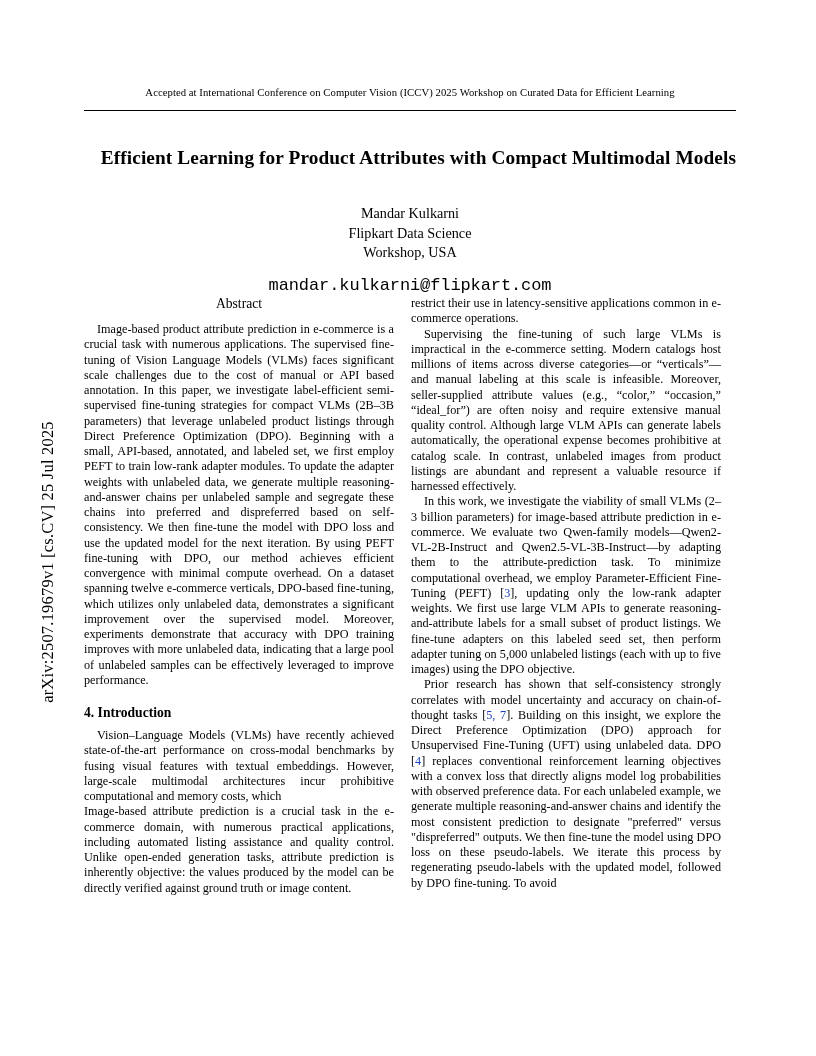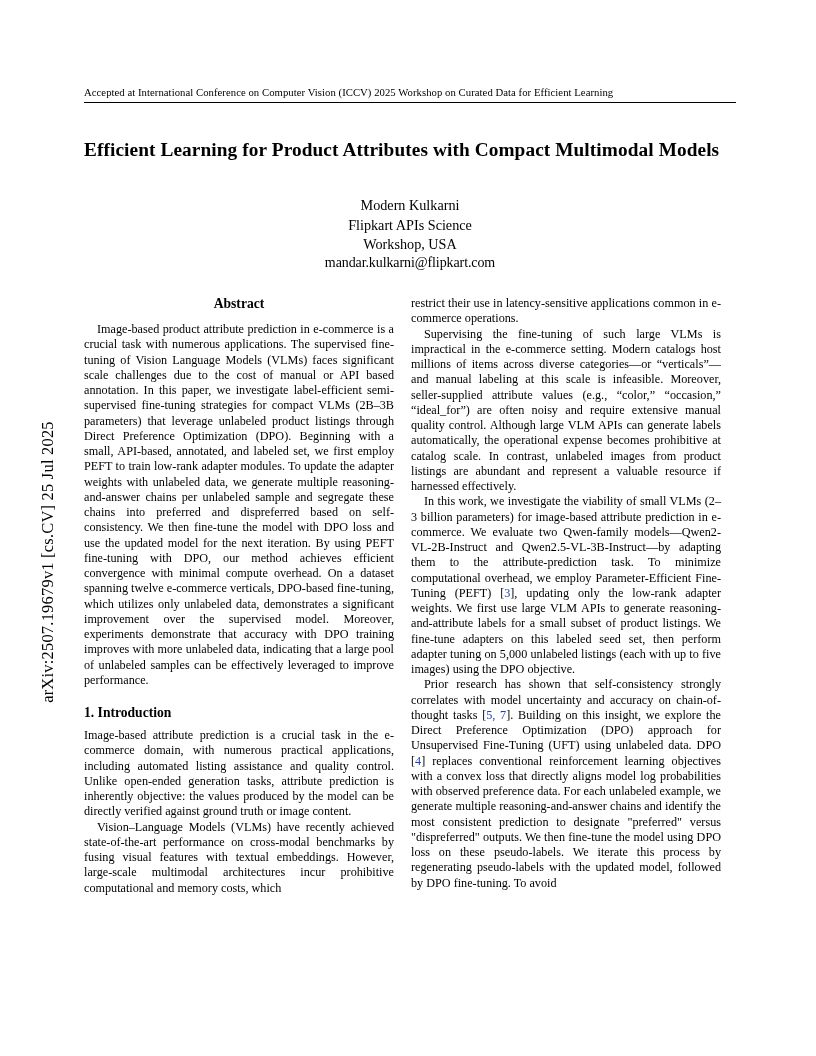--- a/index.html
+++ b/index.html
@@ -40,66 +40,66 @@
 
   .content {
     position: absolute;
     left: 84px;
     top: 86px;
     width: 652px;
   }
 
   .venue-line {
     font-size: 10.7px;
-    text-align: left;
-    padding-bottom: 4px;
+    text-align: center;
+    padding-bottom: 12px;
     border-bottom: 1px solid #000;
     letter-spacing: 0.05px;
   }
 
   .title {
     margin-top: 36px;
     font-size: 19.3px;
     font-weight: bold;
-    text-align: left;
+    text-align: right;
     letter-spacing: 0.1px;
   }
 
   .authors {
     margin-top: 35px;
     text-align: center;
     font-size: 14.2px;
     line-height: 19.5px;
   }
   .email {
-    margin-top: 0;
+    margin-top: 13px;
     text-align: center;
-    font-family: Liberation Serif, serif;
-    font-size: 14px;
+    font-family: Liberation Mono, monospace;
+    font-size: 17px;
     letter-spacing: -0.1px;
   }
 
   .columns {
     position: absolute;
     left: 84px;
     top: 296px;
     width: 652px;
     height: 700px;
   }
   .col {
     position: absolute;
     top: 0;
     width: 310px;
   }
   .col-left { left: 0; }
   .col-right { left: 327px; }
 
   .sec-head {
     font-size: 13.6px;
-    font-weight: bold;
+    font-weight: normal;
     text-align: center;
     margin-bottom: 10px;
   }
   .sec-head-left {
     font-size: 13.6px;
     font-weight: bold;
     text-align: left;
     margin-top: 17px;
     margin-bottom: 7px;
   }
@@ -120,39 +120,39 @@
 <body>
 
 <div class="page">
 
   <div class="arxiv-stamp">arXiv:2507.19679v1  [cs.CV]  25 Jul 2025</div>
 
   <div class="content">
     <div class="venue-line">Accepted at International Conference on Computer Vision (ICCV) 2025 Workshop on Curated Data for Efficient Learning</div>
     <div class="title">Efficient Learning for Product Attributes with Compact Multimodal Models</div>
     <div class="authors">
-      <div>Modern Kulkarni</div>
-      <div>Flipkart APIs Science</div>
+      <div>Mandar Kulkarni</div>
+      <div>Flipkart Data Science</div>
       <div>Workshop, USA</div>
     </div>
     <div class="email">mandar.kulkarni@flipkart.com</div>
   </div>
 
   <div class="columns">
 
     <div class="col col-left">
       <div class="abstract">
         <div class="sec-head">Abstract</div>
         <p class="para">Image-based product attribute prediction in e-commerce is a crucial task with numerous applications. The supervised fine-tuning of Vision Language Models (VLMs) faces significant scale challenges due to the cost of manual or API based annotation. In this paper, we investigate label-efficient semi-supervised fine-tuning strategies for compact VLMs (2B–3B parameters) that leverage unlabeled product listings through Direct Preference Optimization (DPO). Beginning with a small, API-based, annotated, and labeled set, we first employ PEFT to train low-rank adapter modules. To update the adapter weights with unlabeled data, we generate multiple reasoning-and-answer chains per unlabeled sample and segregate these chains into preferred and dispreferred based on self-consistency. We then fine-tune the model with DPO loss and use the updated model for the next iteration. By using PEFT fine-tuning with DPO, our method achieves efficient convergence with minimal compute overhead. On a dataset spanning twelve e-commerce verticals, DPO-based fine-tuning, which utilizes only unlabeled data, demonstrates a significant improvement over the supervised model. Moreover, experiments demonstrate that accuracy with DPO training improves with more unlabeled data, indicating that a large pool of unlabeled samples can be effectively leveraged to improve performance.</p>
       </div>
 
       <div>
-        <div class="sec-head-left">1. Introduction</div>
+        <div class="sec-head-left">4. Introduction</div>
+        <p class="para">Vision–Language Models (VLMs) have recently achieved state-of-the-art performance on cross-modal benchmarks by fusing visual features with textual embeddings. However, large-scale multimodal architectures incur prohibitive computational and memory costs, which</p>
         <p class="para noindent">Image-based attribute prediction is a crucial task in the e-commerce domain, with numerous practical applications, including automated listing assistance and quality control. Unlike open-ended generation tasks, attribute prediction is inherently objective: the values produced by the model can be directly verified against ground truth or image content.</p>
-        <p class="para">Vision–Language Models (VLMs) have recently achieved state-of-the-art performance on cross-modal benchmarks by fusing visual features with textual embeddings. However, large-scale multimodal architectures incur prohibitive computational and memory costs, which</p>
       </div>
     </div>
 
     <div class="col col-right">
       <p class="para noindent">restrict their use in latency-sensitive applications common in e-commerce operations.</p>
       <p class="para">Supervising the fine-tuning of such large VLMs is impractical in the e-commerce setting. Modern catalogs host millions of items across diverse categories—or “verticals”—and manual labeling at this scale is infeasible. Moreover, seller-supplied attribute values (e.g., “color,” “occasion,” “ideal_for”) are often noisy and require extensive manual quality control. Although large VLM APIs can generate labels automatically, the operational expense becomes prohibitive at catalog scale. In contrast, unlabeled images from product listings are abundant and represent a valuable resource if harnessed effectively.</p>
       <p class="para">In this work, we investigate the viability of small VLMs (2–3 billion parameters) for image-based attribute prediction in e-commerce. We evaluate two Qwen-family models—Qwen2-VL-2B-Instruct and Qwen2.5-VL-3B-Instruct—by adapting them to the attribute-prediction task. To minimize computational overhead, we employ Parameter-Efficient Fine-Tuning (PEFT) [<span class="cite">3</span>], updating only the low-rank adapter weights. We first use large VLM APIs to generate reasoning-and-attribute labels for a small subset of product listings. We fine-tune adapters on this labeled seed set, then perform adapter tuning on 5,000 unlabeled listings (each with up to five images) using the DPO objective.</p>
       <p class="para">Prior research has shown that self-consistency strongly correlates with model uncertainty and accuracy on chain-of-thought tasks [<span class="cite">5, 7</span>]. Building on this insight, we explore the Direct Preference Optimization (DPO) approach for Unsupervised Fine-Tuning (UFT) using unlabeled data. DPO [<span class="cite">4</span>] replaces conventional reinforcement learning objectives with a convex loss that directly aligns model log probabilities with observed preference data. For each unlabeled example, we generate multiple reasoning-and-answer chains and identify the most consistent prediction to designate "preferred" versus "dispreferred" outputs. We then fine-tune the model using DPO loss on these pseudo-labels. We iterate this process by regenerating pseudo-labels with the updated model, followed by DPO fine-tuning. To avoid</p>
     </div>
 

